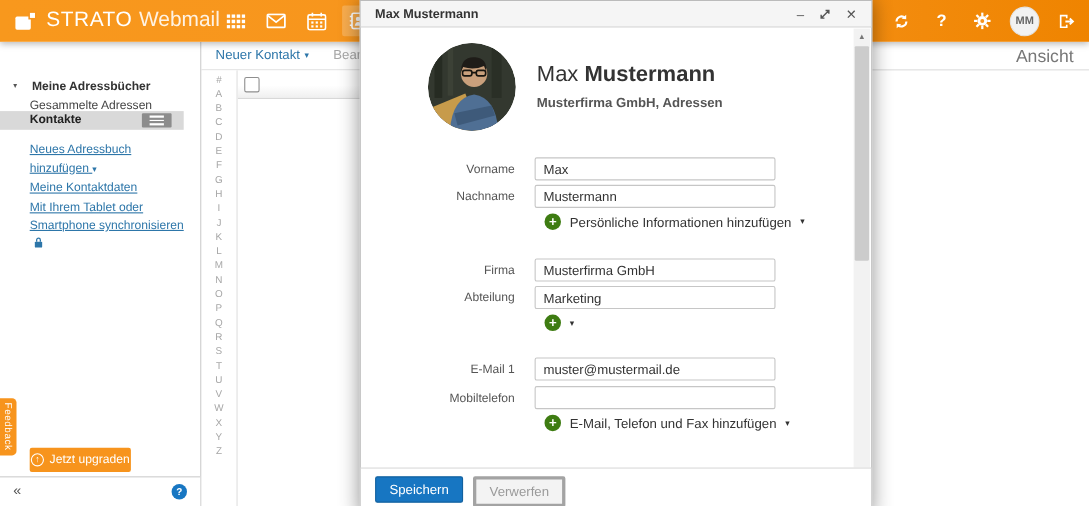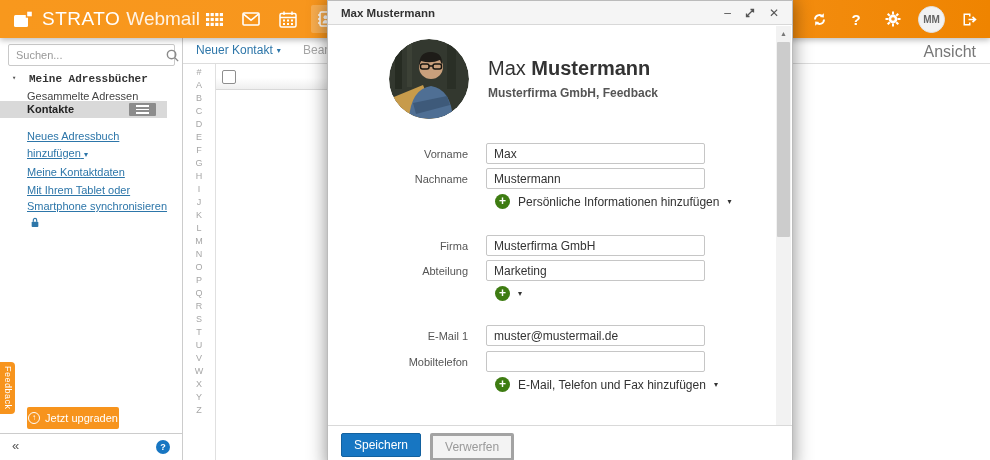--- a/index.html
+++ b/index.html
@@ -41,21 +41,21 @@
   .alpha-rail { position:absolute; left:183px; top:64px; bottom:0; width:33px; background:#fff;
     border-right:1px solid #e0e0e0; display:flex; flex-direction:column; align-items:center; padding-top:2px; z-index:1; }
   .alpha-letter { font-size:9px; line-height:13px; height:13px; color:#a6a6a6; cursor:pointer; }
 
   
   .sidebar { position:absolute; left:0; top:38px; bottom:0; width:183px; background:#fff; border-right:1px solid #ccc; z-index:2; }
   .search-box { position:absolute; left:8px; top:6px; width:167px; height:22px; border:1px solid #c9c9c9; border-radius:2px; background:#fff; display:flex; align-items:center; }
   .search-box input { flex:1; border:none; outline:none; font-size:11px; padding:0 7px; color:#333; font-family:"Liberation Sans",sans-serif; background:transparent; }
   .search-box input::placeholder { color:#999; }
   .search-icon { display:flex; margin-right:5px; }
-  .tree-root { position:absolute; left:0; top:34px; width:183px; height:16px; cursor:pointer;font-family:Liberation Mono, monospace; }
+  .tree-root { position:absolute; left:0; top:34px; width:183px; height:16px; cursor:pointer; }
   .expander { position:absolute; left:12px; top:2px; font-size:7px; color:#555; }
   .tree-root-label { position:absolute; left:29px; top:1px; font-size:11px; font-weight:bold; color:#333; }
   .tree-item { position:absolute; left:0; width:167px; height:17px; cursor:pointer; }
   .tree-item-label { position:absolute; left:27px; top:2px; font-size:11px; color:#444; }
   .tree-item.selected { background:#d9d9d9; }
   .tree-item.selected .tree-item-label { font-weight:bold; color:#222; }
   .hamburger-btn { position:absolute; right:11px; top:2px; width:27px; height:13px; background:#8c8c8c; border-radius:1px;
     display:flex; flex-direction:column; justify-content:center; gap:2px; align-items:center; cursor:pointer; }
   .hamburger-btn i { display:block; width:13px; height:1.5px; background:#fff; }
   .side-links { position:absolute; left:27px; top:90px; width:148px; font-size:11px; line-height:16.5px; }
@@ -243,29 +243,20 @@
       <span class="alpha-letter">T</span>
       <span class="alpha-letter">U</span>
       <span class="alpha-letter">V</span>
       <span class="alpha-letter">W</span>
       <span class="alpha-letter">X</span>
       <span class="alpha-letter">Y</span>
       <span class="alpha-letter">Z</span>
     </div>
 
   <aside class="sidebar">
-    <div class="search-box">
-      <input type="text" placeholder="Suchen..." style="">
-      <span class="search-icon">
-        <svg width="15" height="15" viewBox="0 0 16 16">
-            <circle cx="7" cy="7" r="4.5" fill="none" stroke="#8a8a8a" stroke-width="1.5"></circle>
-            <line x1="10.5" y1="10.5" x2="14" y2="14" stroke="#8a8a8a" stroke-width="1.5"></line>
-          </svg>
-      </span>
-    </div>
     <div class="tree-root">
       <span class="expander">▾</span>
       <span class="tree-root-label">Meine Adressbücher</span>
     </div>
     <div class="tree-item" style="top:50px;">
       <span class="tree-item-label">Gesammelte Adressen</span>
     </div>
     <div class="tree-item selected" style="top:63px;">
       <span class="tree-item-label">Kontakte</span>
       <span class="hamburger-btn">
@@ -329,21 +320,21 @@
           <line x1="40" y1="27" x2="44" y2="27" stroke="#17150f" stroke-width="1.5"></line>
         </g>
       </svg>
     </div>
 
     <div class="contact-head">
       <div class="contact-name">
         <span class="fn">Max</span>
         <span class="ln">Mustermann</span>
       </div>
-      <div class="contact-sub">Musterfirma GmbH, Feedback</div>
+      <div class="contact-sub">Musterfirma GmbH, Adressen</div>
     </div>
 
     <label class="form-label" style="top:147px;">Vorname</label>
     <input class="form-input" style="top: 142px;" value="Max">
 
     <label class="form-label" style="top:172px;">Nachname</label>
     <input class="form-input" style="top: 167px;" value="Mustermann">
 
     <div class="add-row" style="top:193px;">
       <span class="plus-circle">+</span>

